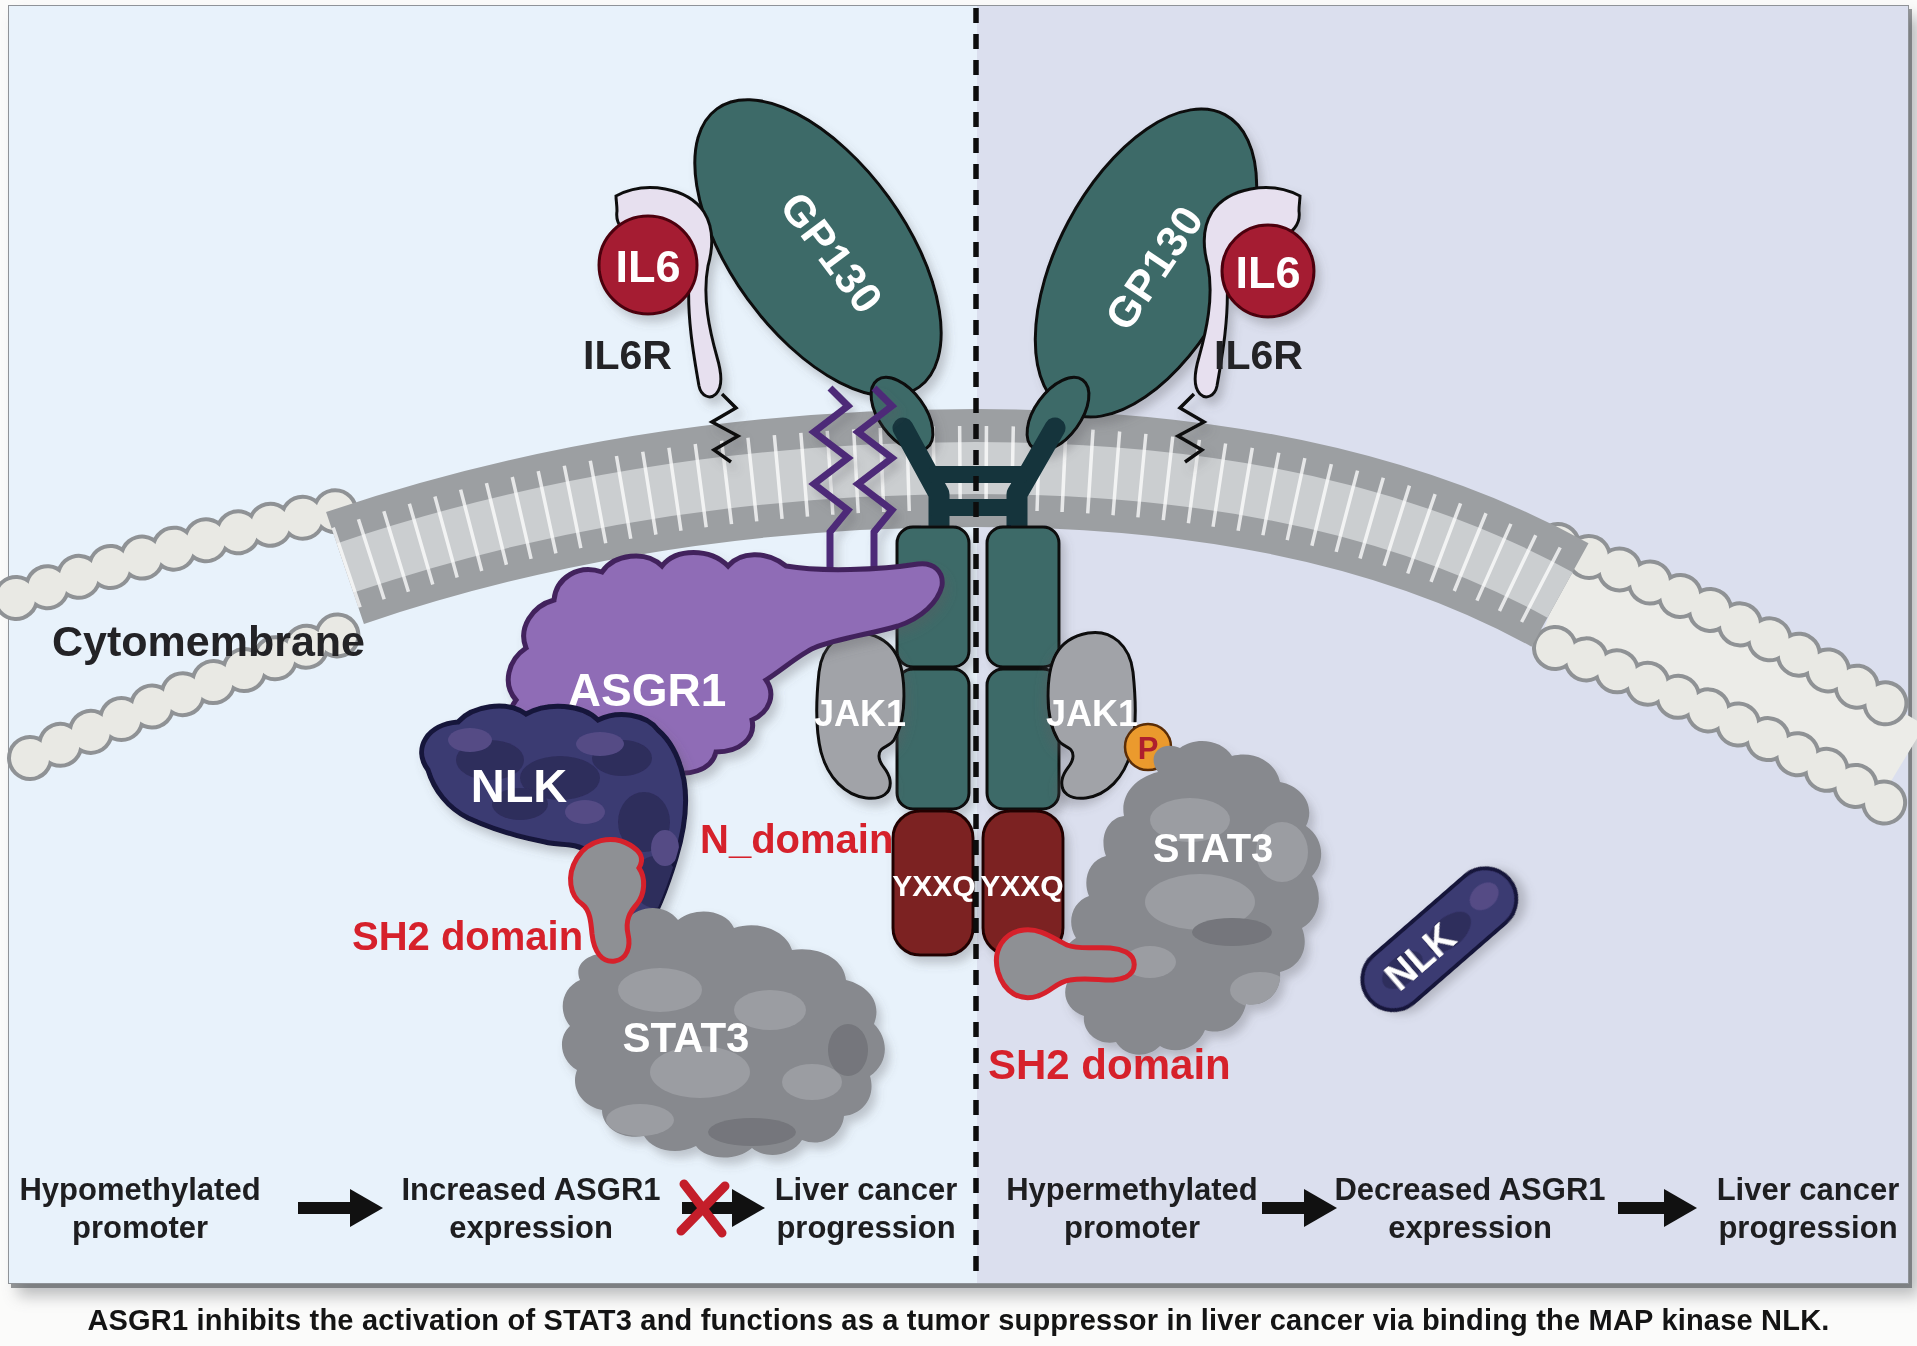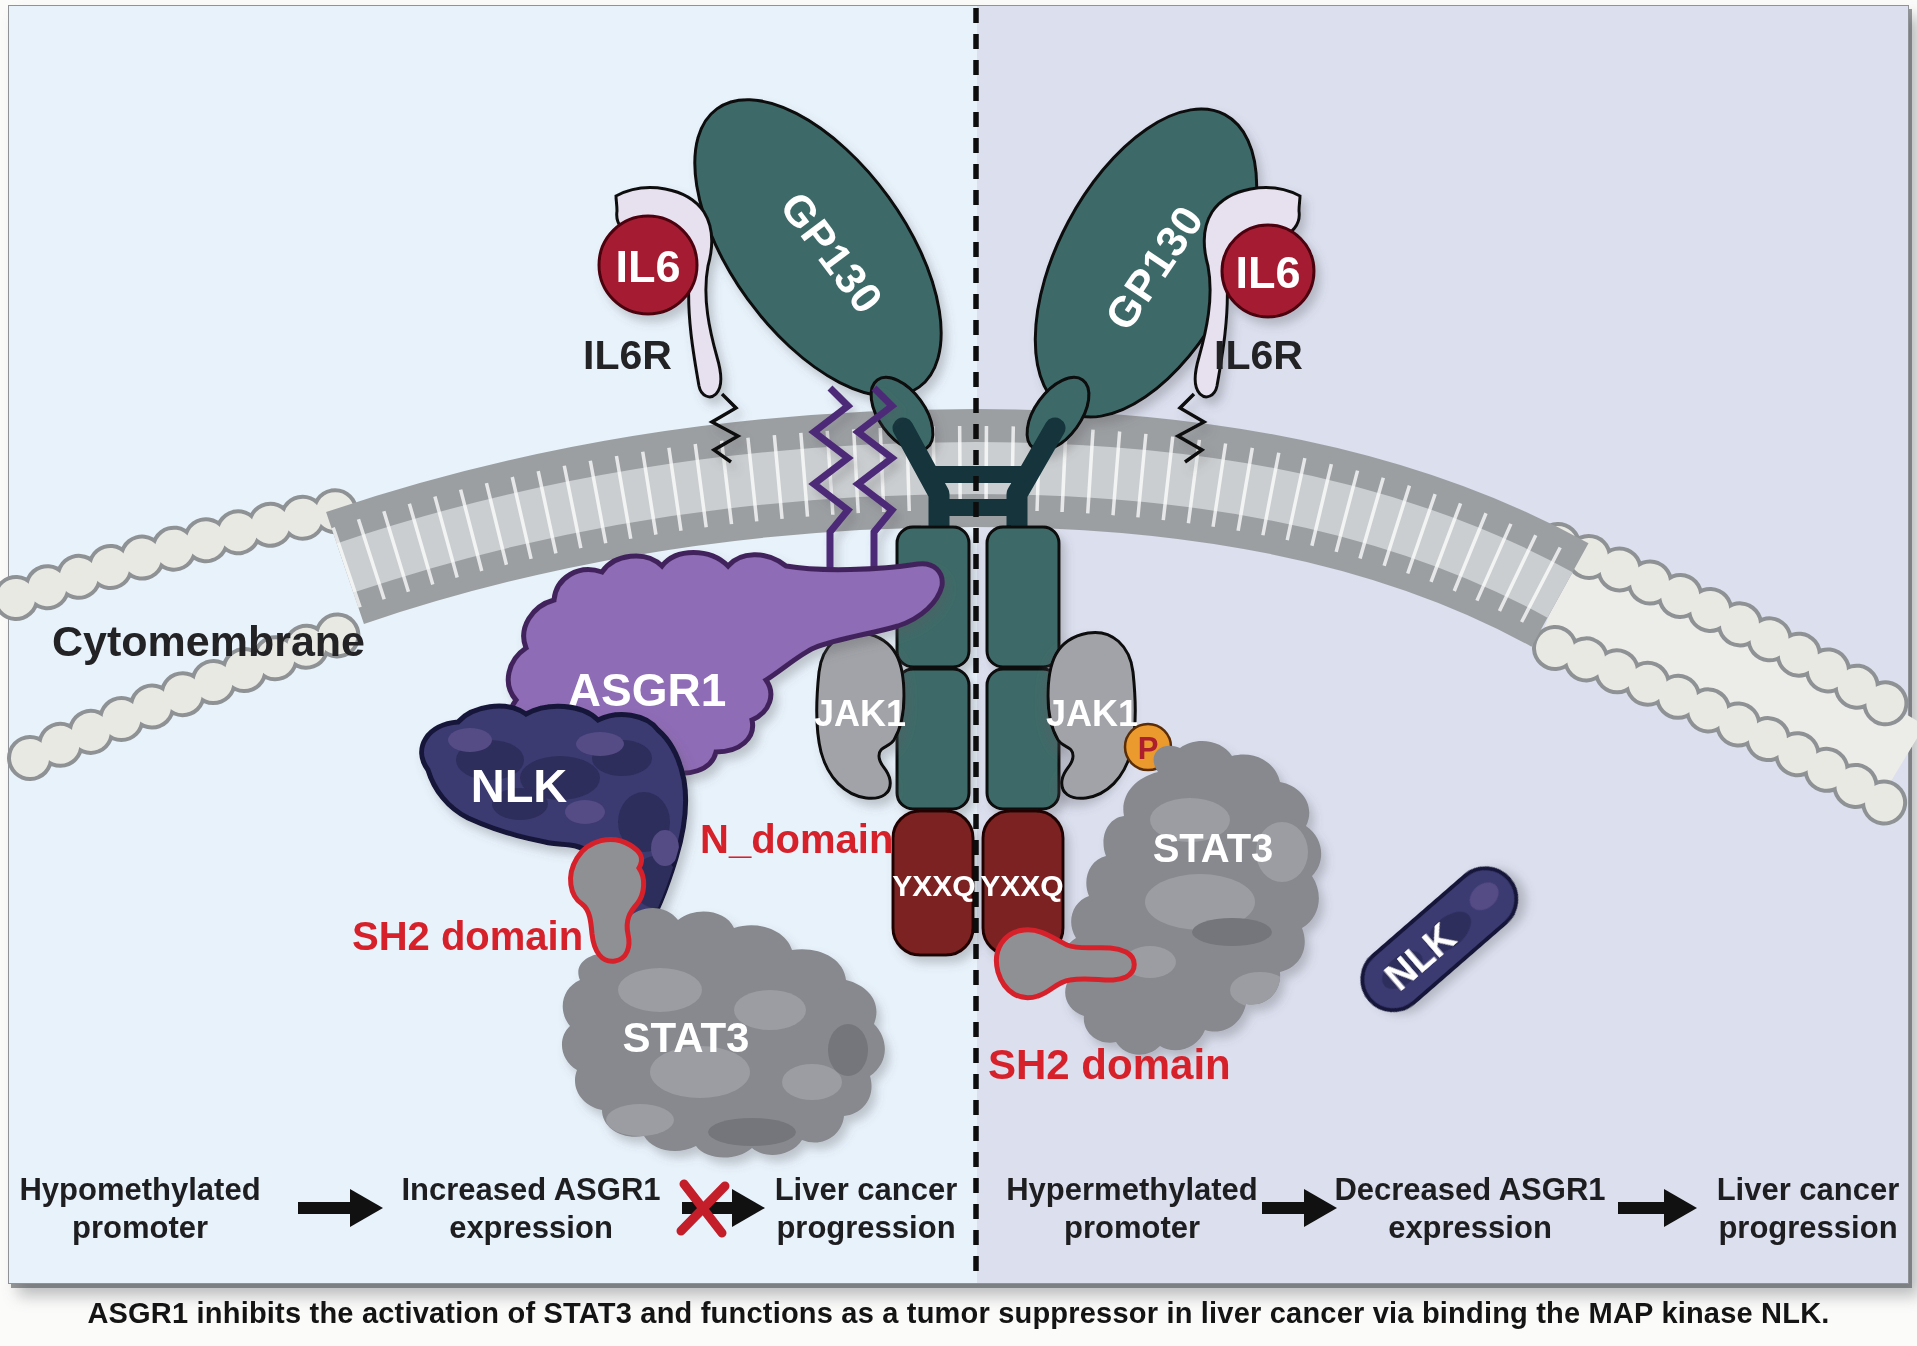--- a/index.html
+++ b/index.html
@@ -11,21 +11,21 @@
   }
   .panel{
     position:absolute;left:8px;top:5px;width:1899px;height:1277px;
     background:linear-gradient(90deg,#e8f2fb 0,#e8f2fb 968px,#dbdfee 968px,#dbdfee 100%);
     border:1px solid #8f9398;
     box-shadow:3px 4px 0 rgba(70,72,76,.55), 10px 12px 14px rgba(110,112,118,.45);
   }
   svg.diagram{position:absolute;left:0;top:0;}
   .caption{
     position:absolute;left:0;top:1297px;width:1917px;height:46px;
-    display:flex;justify-content:center;
+    display:flex;align-items:center;justify-content:center;
     font-size:29px;font-weight:bold;color:#141414;letter-spacing:.2px;
   }
   text{font-family:"Liberation Sans", sans-serif;}
   .molw{fill:#ffffff;font-weight:bold;}
   .lblk{fill:#232326;font-weight:bold;}
   .lred{fill:#d6212b;font-weight:bold;}
   .flowt{fill:#1e1e20;font-weight:bold;font-size:31px;text-anchor:middle;}
 </style>
 </head>
 <body>

